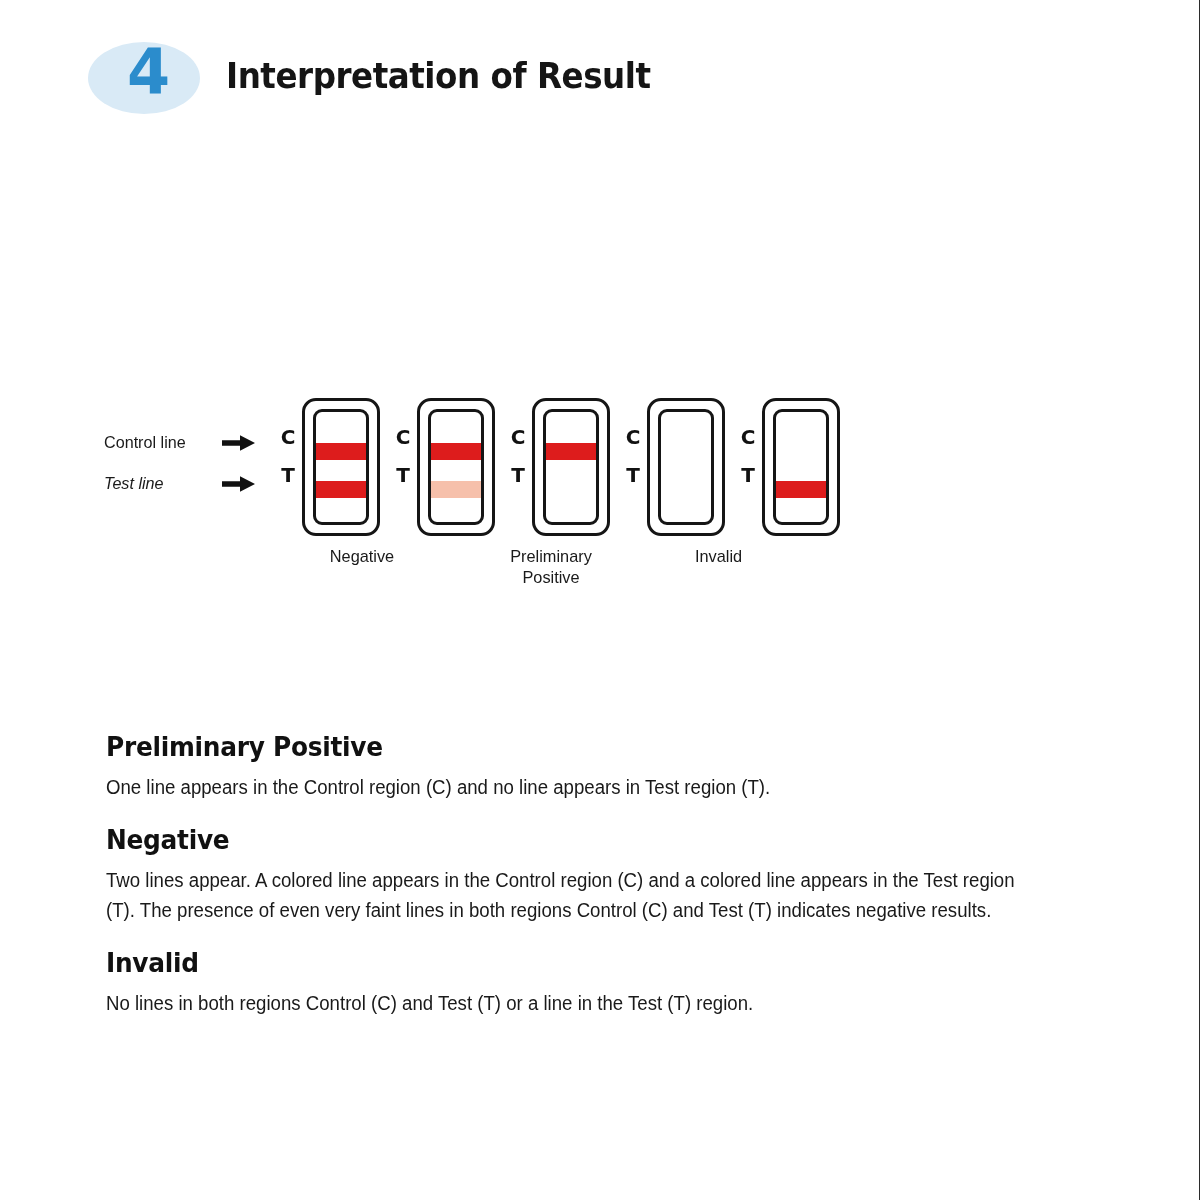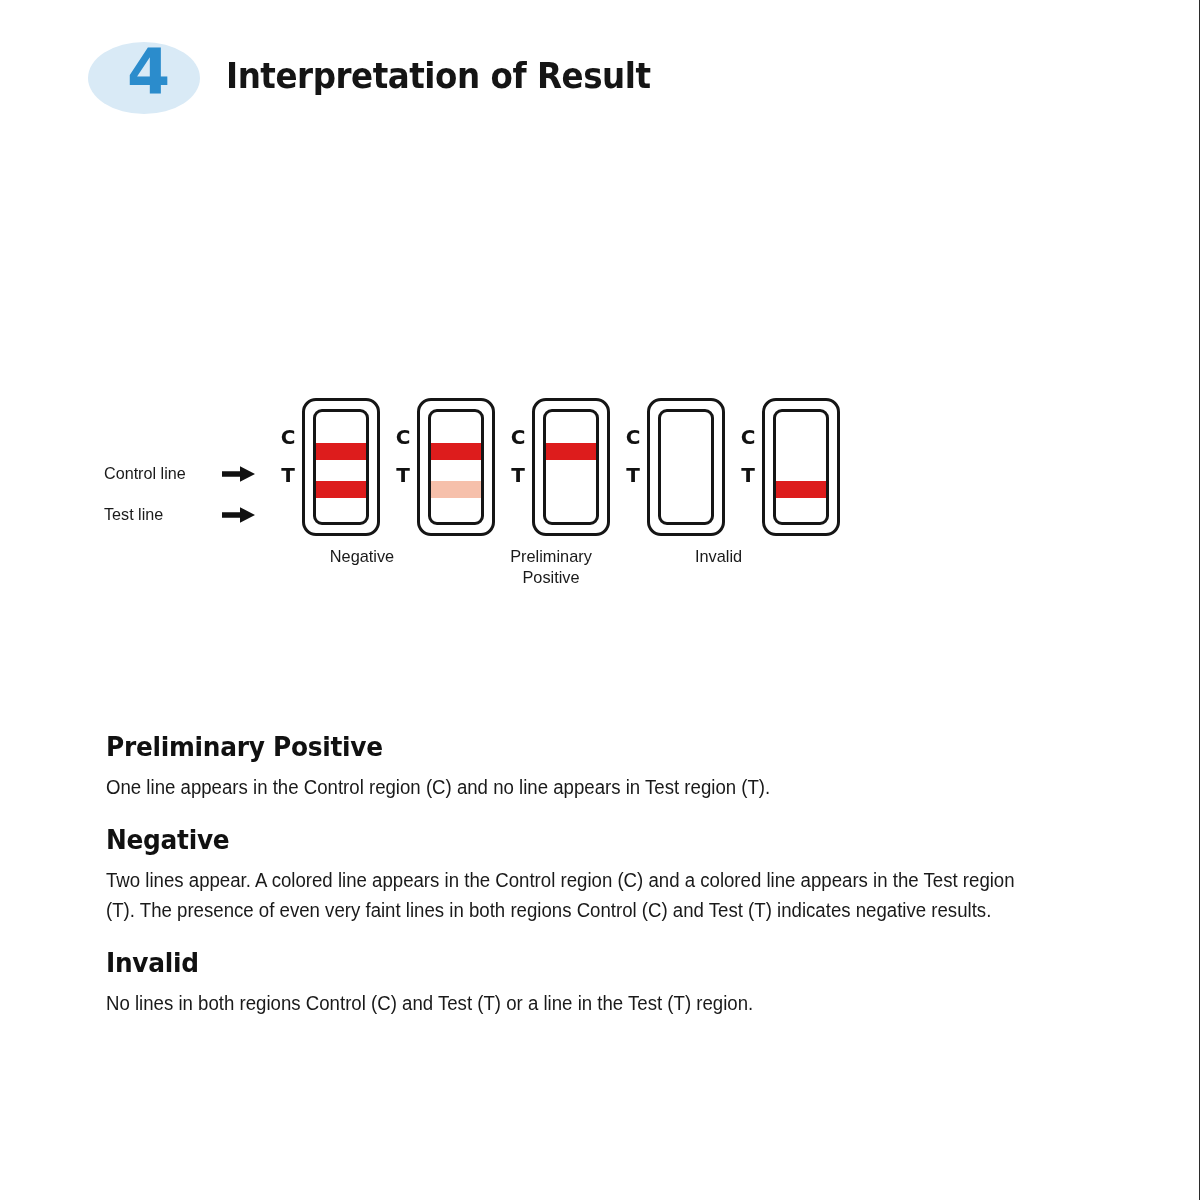--- a/index.html
+++ b/index.html
@@ -87,24 +87,23 @@
     top: 0;
     width: 170px;
   }
   .lead-row {
     position: absolute;
     left: 0;
     height: 22px;
     display: flex;
     align-items: center;
     width: 170px;
-    margin-top: 31px;
   }
   .lead-row.control { top: 46px; }
-  .lead-row.test    { top: 87px; }
+  .lead-row.test    { top: 87px; font-style: italic; }
   .lead-text {
     font-family: "Liberation Sans", sans-serif;
     font-size: 17px;
     color: #1a1a1a;
     white-space: nowrap;
     transform: scaleX(0.95);
     transform-origin: left center;
   }
   .lead-arrow {
     position: absolute;

